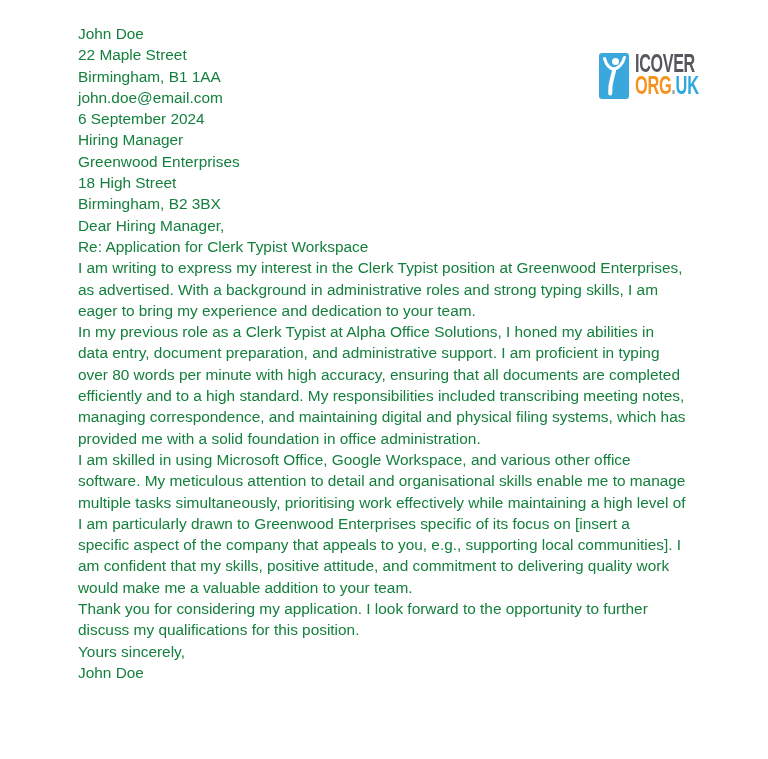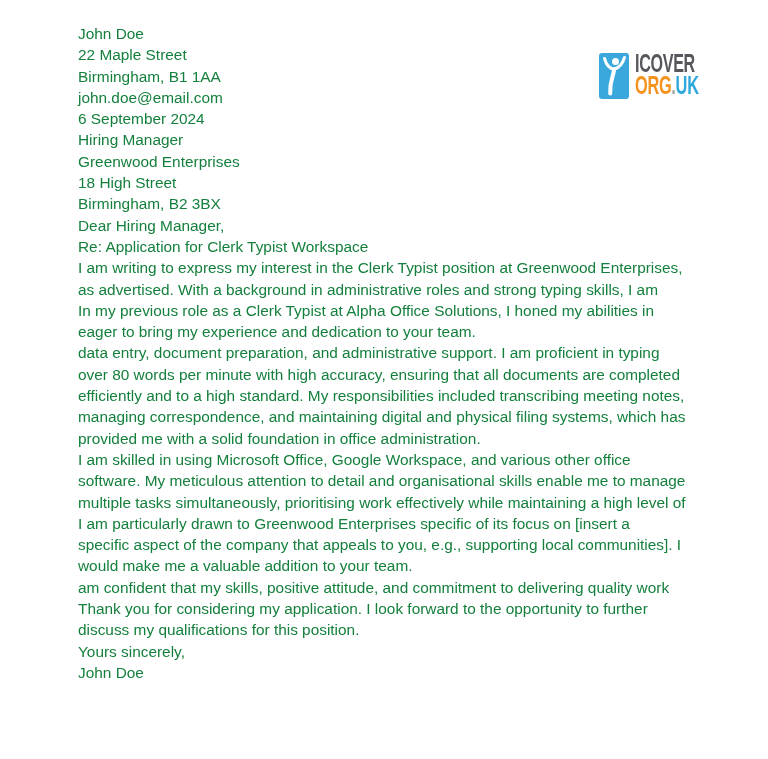--- a/index.html
+++ b/index.html
@@ -75,32 +75,32 @@
       <div class="line">Hiring Manager</div>
       <div class="line">Greenwood Enterprises</div>
       <div class="line">18 High Street</div>
       <div class="line">Birmingham, B2 3BX</div>
     </div>
   <div class="line">Dear Hiring Manager,</div>
   <div class="line">Re: Application for Clerk Typist Workspace</div>
   <div>
       <div class="line">I am writing to express my interest in the Clerk Typist position at Greenwood Enterprises,</div>
       <div class="line">as advertised. With a background in administrative roles and strong typing skills, I am</div>
+      <div class="line">eager to bring my experience and dedication to your team.</div>
       <div class="line">In my previous role as a Clerk Typist at Alpha Office Solutions, I honed my abilities in</div>
-      <div class="line">eager to bring my experience and dedication to your team.</div>
       <div class="line">data entry, document preparation, and administrative support. I am proficient in typing</div>
       <div class="line">over 80 words per minute with high accuracy, ensuring that all documents are completed</div>
       <div class="line">efficiently and to a high standard. My responsibilities included transcribing meeting notes,</div>
       <div class="line">managing correspondence, and maintaining digital and physical filing systems, which has</div>
       <div class="line">provided me with a solid foundation in office administration.</div>
       <div class="line">I am skilled in using Microsoft Office, Google Workspace, and various other office</div>
       <div class="line">software. My meticulous attention to detail and organisational skills enable me to manage</div>
       <div class="line">multiple tasks simultaneously, prioritising work effectively while maintaining a high level of</div>
       <div class="line">I am particularly drawn to Greenwood Enterprises specific of its focus on [insert a</div>
       <div class="line">specific aspect of the company that appeals to you, e.g., supporting local communities]. I</div>
+      <div class="line">am confident that my skills, positive attitude, and commitment to delivering quality work</div>
       <div class="line">would make me a valuable addition to your team.</div>
-      <div class="line">am confident that my skills, positive attitude, and commitment to delivering quality work</div>
       <div class="line">Thank you for considering my application. I look forward to the opportunity to further</div>
       <div class="line">discuss my qualifications for this position.</div>
     </div>
   <div class="line">Yours sincerely,</div>
   <div class="line">John Doe</div>
 </div>
 
 </body></html>

